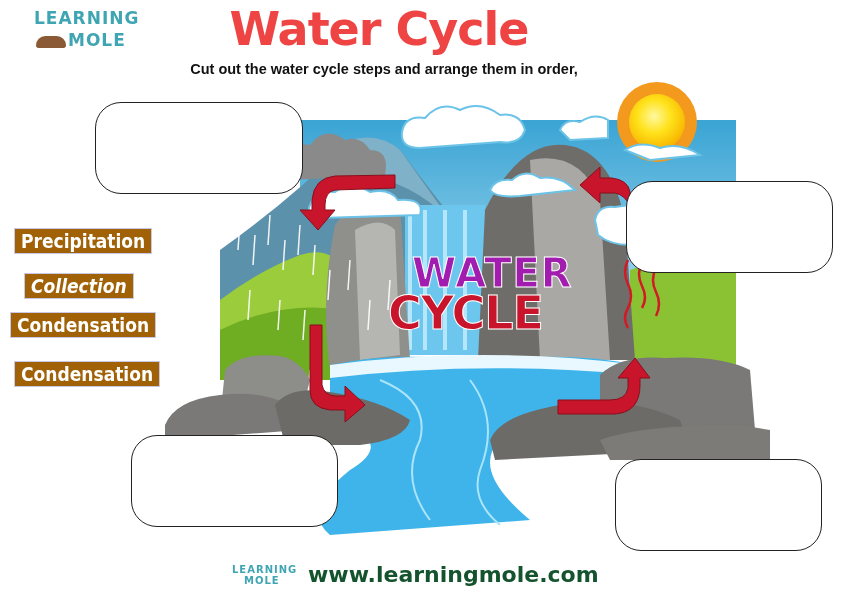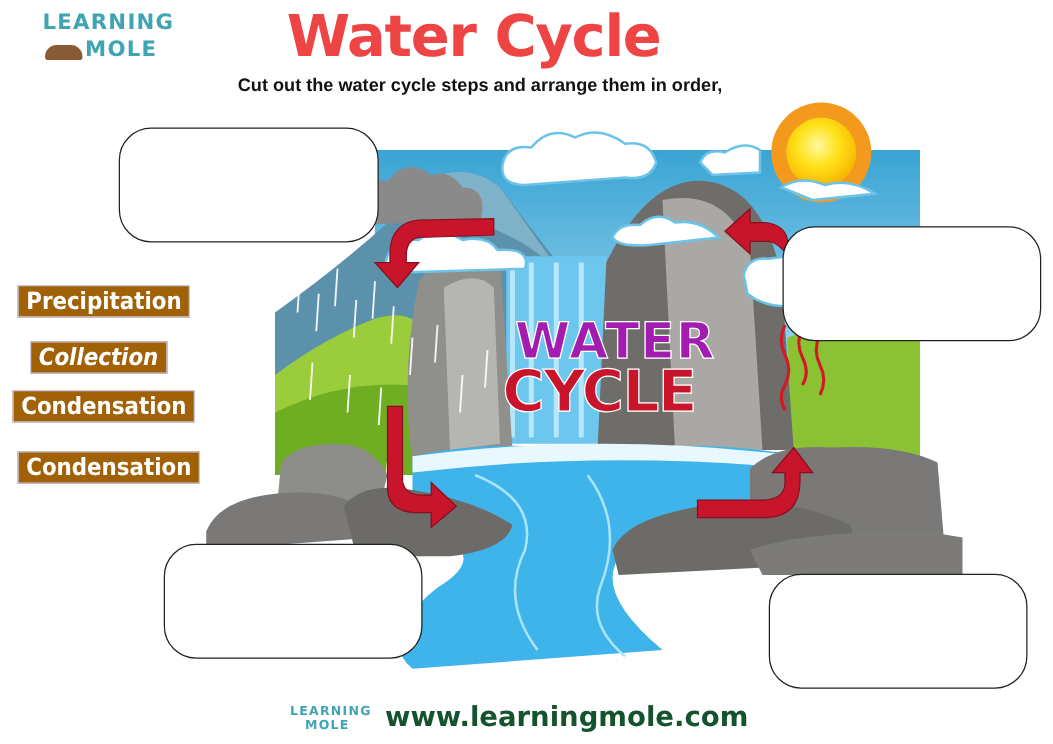--- a/index.html
+++ b/index.html
@@ -8,21 +8,21 @@
   .logo-text1{position:absolute;left:0;top:0;font:bold 17px "DejaVu Sans",sans-serif;color:#3fa5b3;letter-spacing:1px;}
   .logo-text2{position:absolute;left:34px;top:22px;font:bold 17px "DejaVu Sans",sans-serif;color:#3fa5b3;letter-spacing:1px;}
   .mole{position:absolute;left:2px;top:28px;width:30px;height:12px;background:#8a5a36;border-radius:14px 14px 4px 4px;}
   .title{position:absolute;left:0;width:758px;text-align:center;top:2px;font:bold 46px "DejaVu Sans",sans-serif;color:#ef4444;letter-spacing:-1px;}
   .subtitle{position:absolute;left:0;width:768px;text-align:center;top:60px;font:bold 14.5px "Liberation Sans",sans-serif;color:#111;line-height:18px;}
   .label{position:absolute;background:#a16207;color:#fff;font:bold 19px "DejaVu Sans Condensed","DejaVu Sans",sans-serif;padding:1px 6px;border:1px solid #c9c8e6;white-space:nowrap;}
   .box{position:absolute;background:#fff;border:1.5px solid #222;border-radius:26px;box-sizing:border-box;}
   .footer-logo{position:absolute;left:232px;top:564px;font:bold 10px "DejaVu Sans",sans-serif;color:#3fa5b3;line-height:11px;letter-spacing:1px;}
   .footer-url{position:absolute;left:308px;top:562px;font:bold 22px "DejaVu Sans",sans-serif;color:#14532d;}
   .wc1{position:absolute;left:412px;top:250px;font:bold 40px "DejaVu Sans",sans-serif;color:#a21caf;-webkit-text-stroke:1px #fff;letter-spacing:1px;}
-  .wc2{position:absolute;left:402px;top:286px;font:bold 46px "DejaVu Sans",sans-serif;color:#c8152b;-webkit-text-stroke:1px #fff;letter-spacing:-1px;}
+  .wc2{position:absolute;left:388px;top:286px;font:bold 46px "DejaVu Sans",sans-serif;color:#c8152b;-webkit-text-stroke:1px #fff;letter-spacing:-1px;}
 </style>
 </head>
 <body>
 
 <div class="logo">
   <div class="logo-text1">LEARNING</div>
   <div class="mole"></div>
   <div class="logo-text2">MOLE</div>
 </div>
 

